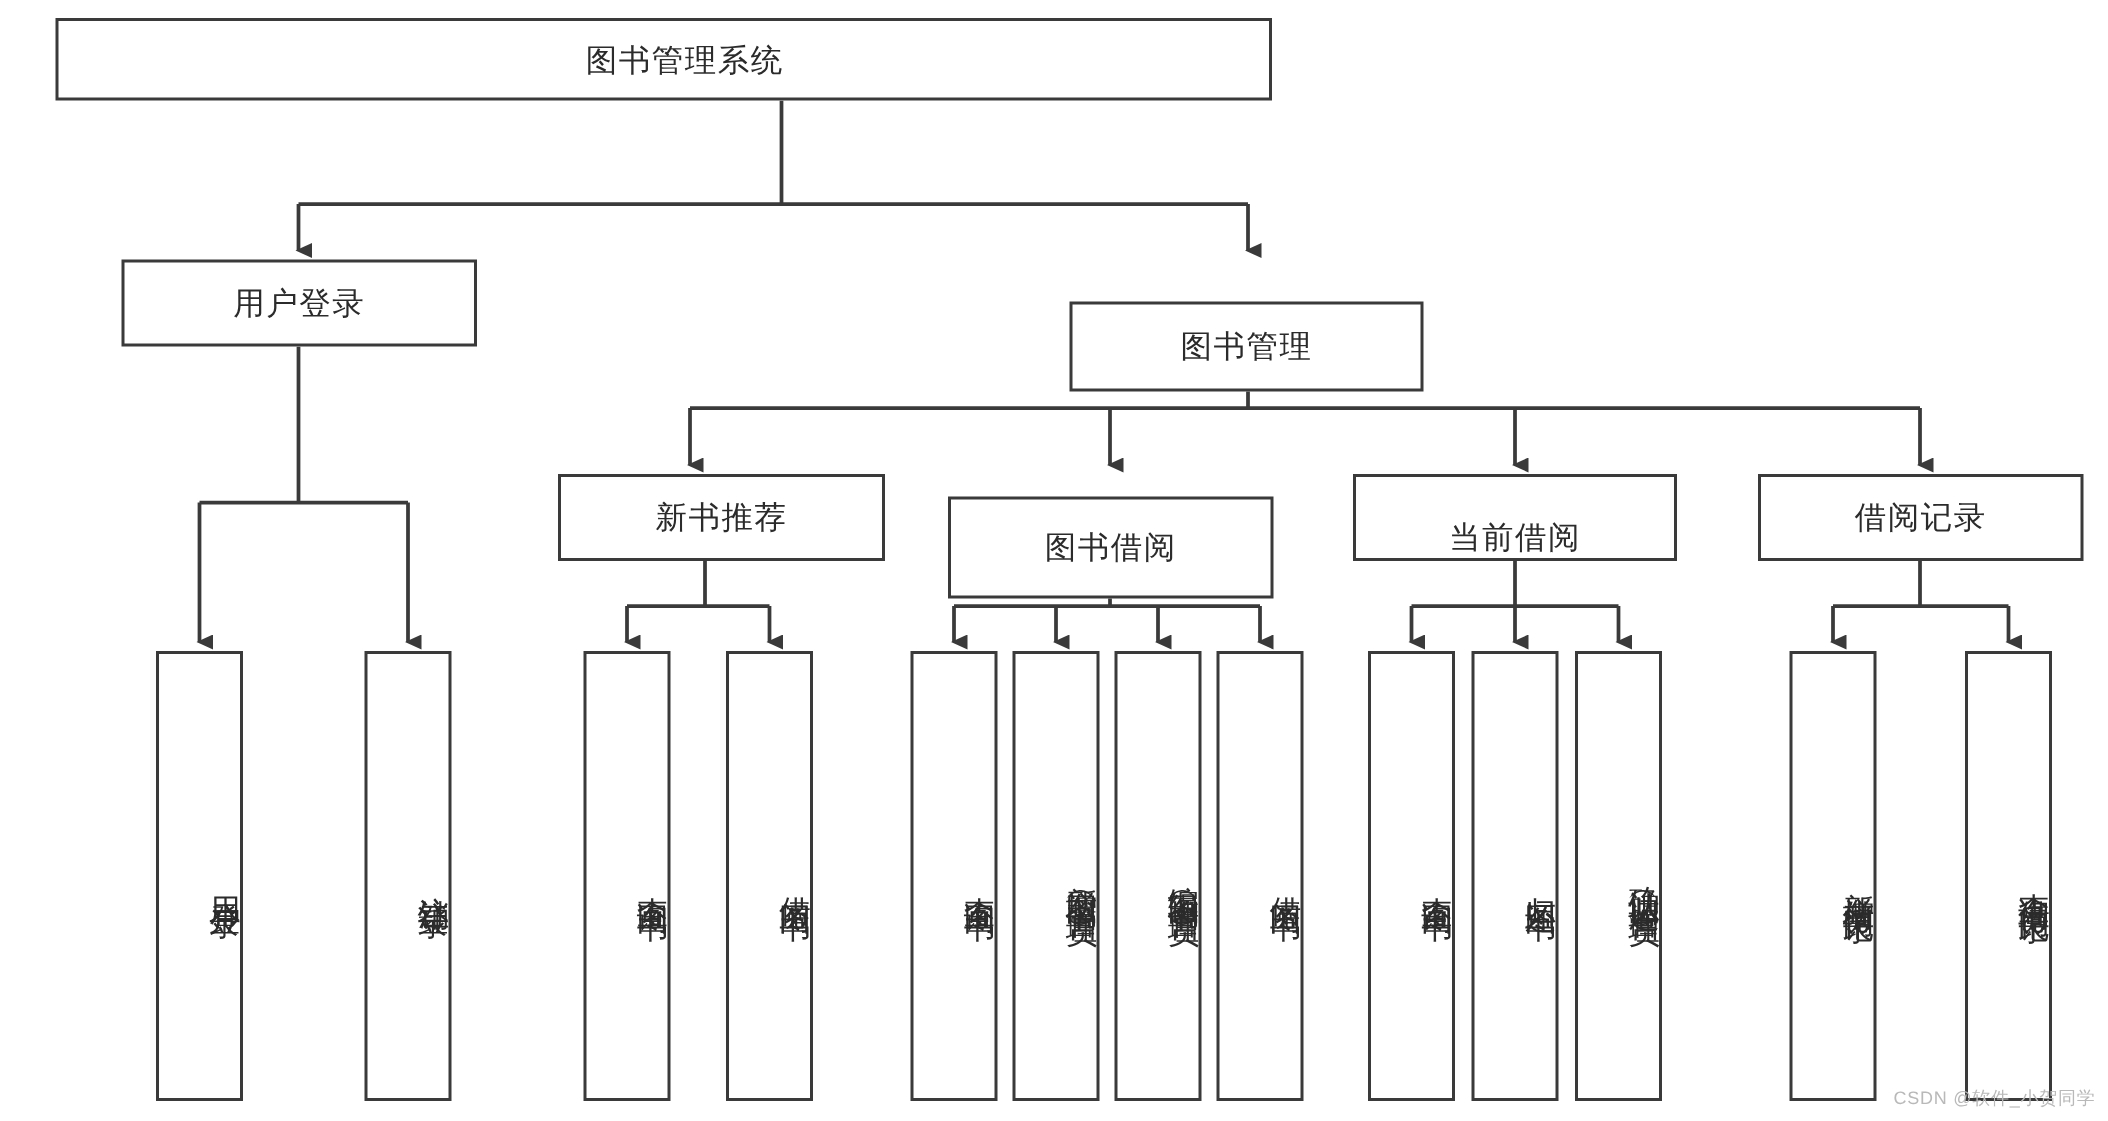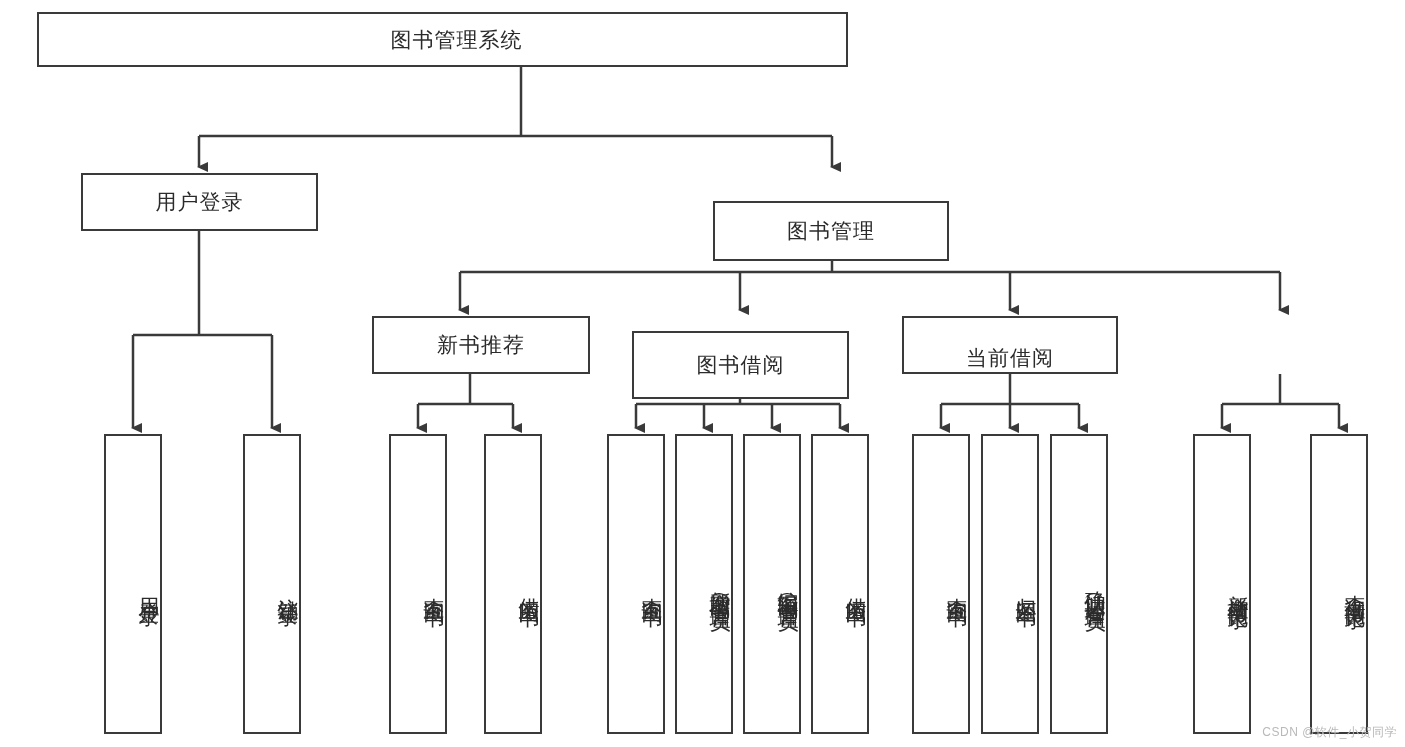--- a/index.html
+++ b/index.html
@@ -137,20 +137,23 @@
 
   <div class="node horiz" style="left:361px; top:316px; width:218px; height:58px;margin-left:11px;">
     <span class="lbl">新书推荐</span>
   </div>
   <div class="node horiz" style="left:632px; top:316px; width:217px; height:68px;margin-top:15px;">
     <span class="lbl">图书借阅</span>
   </div>
   <div class="node horiz" style="left:902px; top:316px; width:216px; height:58px;align-items:flex-end;">
     <span class="lbl">当前借阅</span>
   </div>
+  <div class="node horiz" style="left:1172px; top:316px; width:217px; height:58px;">
+    <span class="lbl">借阅记录</span>
+  </div>
 
   <div class="node vert" style="left:104px; top:434px; width:58px; height:300px;">
     <span class="lbl">用户登录</span>
   </div>
   <div class="node vert" style="left:243px; top:434px; width:58px; height:300px;">
     <span class="lbl">注销登录</span>
   </div>
 
   <div class="node vert" style="left:389px; top:434px; width:58px; height:300px;">
     <span class="lbl">查询图书</span>

